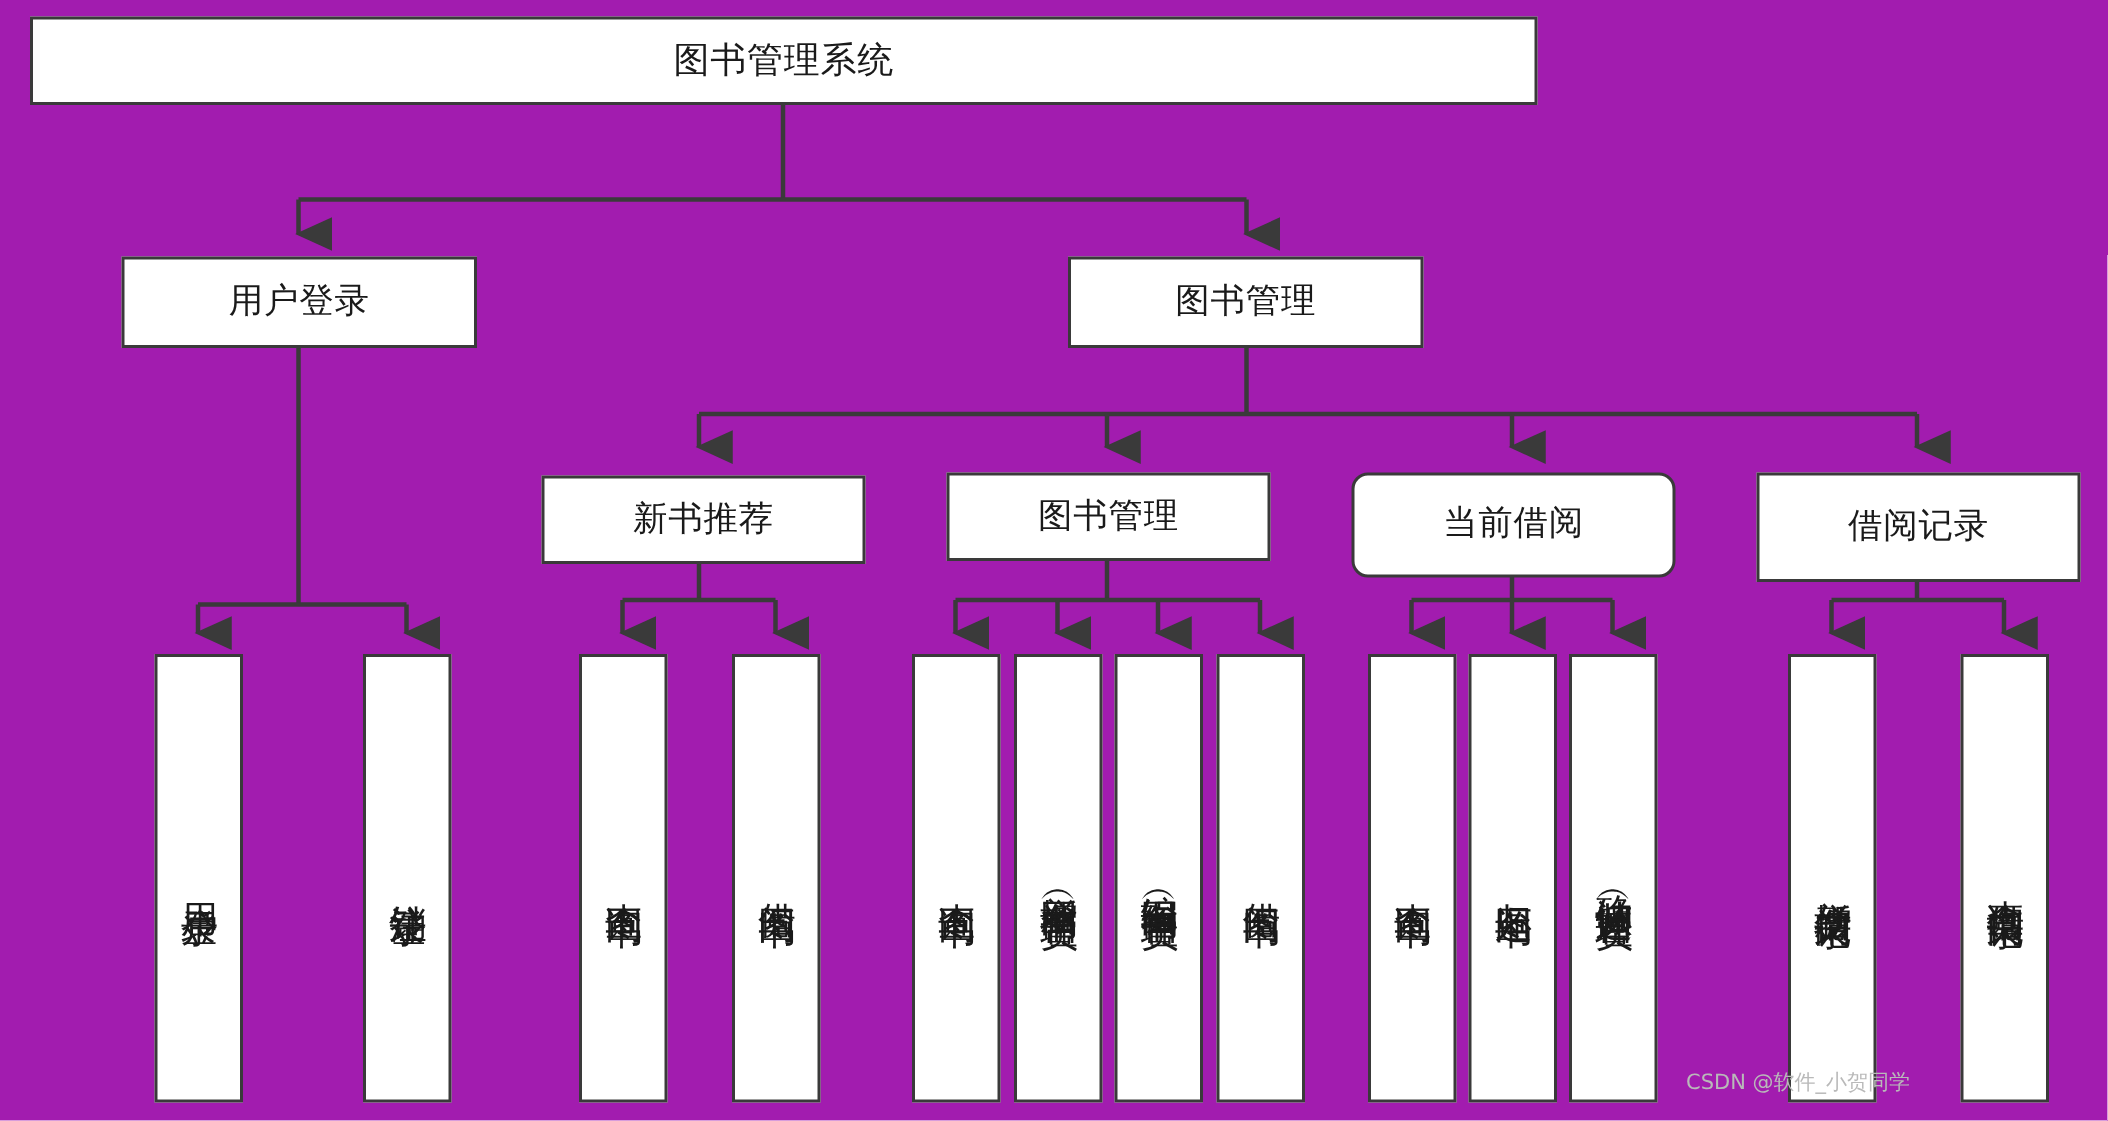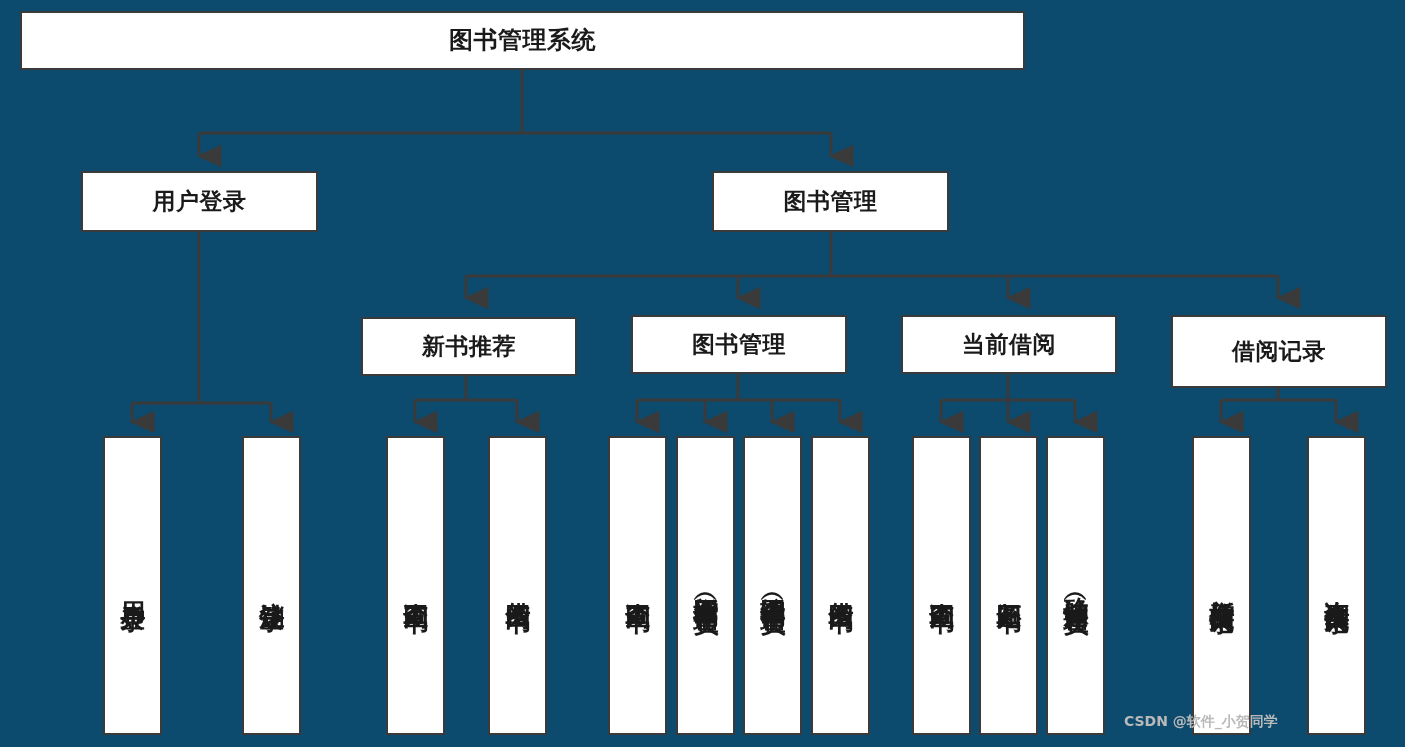--- a/index.html
+++ b/index.html
@@ -8,23 +8,22 @@
     padding: 0;
     background: #ffffff;
   }
   body {
     font-family: "DejaVu Sans", "Liberation Sans", sans-serif;
   }
   #diagram-root {
     position: relative;
     width: 1405px;
     height: 747px;
-    background: #0c4a6e;
+    background: #a21caf;
     overflow: hidden;
-    font-weight: bold;
   }
   svg.connectors {
     position: absolute;
     left: 0;
     top: 0;
     width: 1405px;
     height: 747px;
     pointer-events: none;
   }
   .node {
@@ -142,21 +141,21 @@
   </div>
 
   <div class="node horiz" style="left:361px; top:317px; width:216px; height:59px;">
     <span class="label">新书推荐</span>
   </div>
 
   <div class="node horiz" style="left:631px; top:315px; width:216px; height:59px;">
     <span class="label">图书管理</span>
   </div>
 
-  <div class="node horiz" style="left:901px; top:315px; width:216px; height:59px;">
+  <div class="node horiz" style="left:901px; top:315px; width:216px; height:70px;border-radius:11px;">
     <span class="label">当前借阅</span>
   </div>
 
   <div class="node horiz" style="left:1171px; top:315px; width:216px; height:73px;">
     <span class="label">借阅记录</span>
   </div>
 
   <div class="node vert" style="left:103px; top:436px; width:59px; height:299px;">
     <span class="label">用户登录</span>
   </div>

